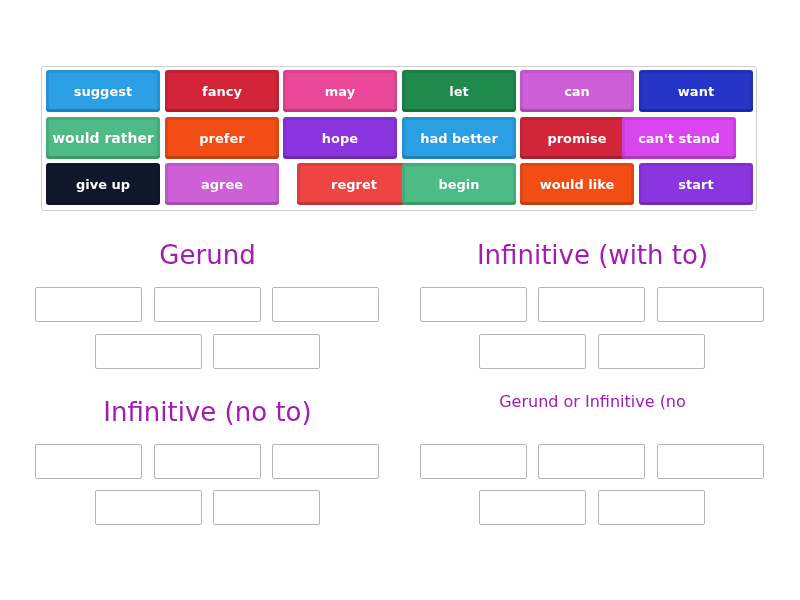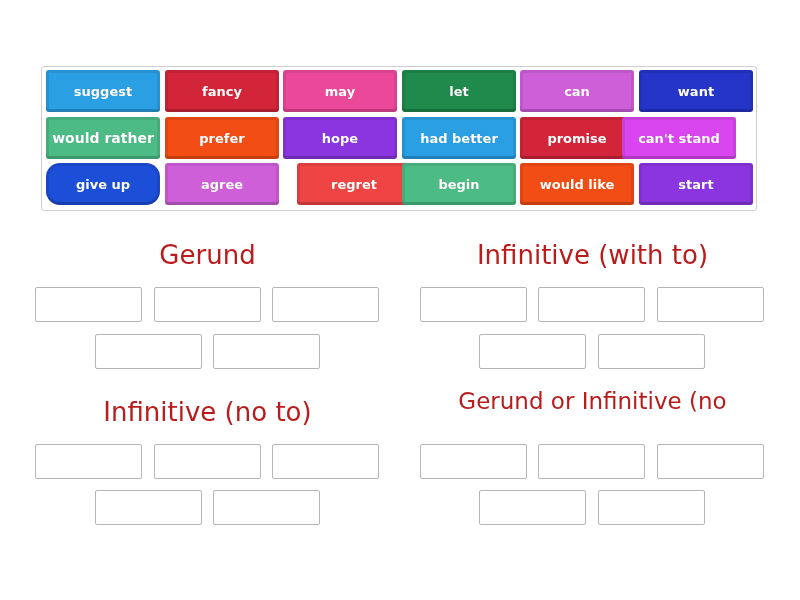--- a/index.html
+++ b/index.html
@@ -6,22 +6,22 @@
   body { width:800px; height:600px; background:#ffffff; position:relative; overflow:hidden;
          font-family: "DejaVu Sans", "Liberation Sans", sans-serif; }
   .bank { position:absolute; left:41px; top:66px; width:716px; height:145px;
           border:1px solid #cfcfcf; border-radius:3px; background:#fff; box-sizing:border-box; }
   .tile { position:absolute; width:114px; height:42px; border-radius:3px; color:#fff;
           font-weight:bold; font-size:13px; display:flex; align-items:center; justify-content:center;
           box-sizing:border-box; white-space:nowrap; cursor:pointer;
           box-shadow: inset 0 0 0 3px rgba(0,0,0,0.08), inset 0 -3px 0 rgba(0,0,0,0.12);
           text-shadow: 0 0 1px rgba(0,0,0,0.15); }
   .tile.small { font-size:14px; }
-  .zone-title { position:absolute; text-align:center; color:#b91c1c; font-size:26px; }
-  .zone-title.small { font-size:23px; line-height:23px; }
+  .zone-title { position:absolute; text-align:center; color:#a21caf; font-size:26px; }
+  .zone-title.small { font-size:16px; line-height:23px; }
   .slot { position:absolute; width:107px; height:35px; border:1px solid #b5b5b5; border-radius:2px;
           box-sizing:border-box; background:#fff; }
 </style>
 </head>
 <body>
 
 <div class="bank"></div>
 
 <div class="tile" style="left:46px;top:70px;background:#2b9fe4;">suggest</div>
 <div class="tile" style="left:165px;top:70px;background:#d3253a;">fancy</div>
@@ -30,21 +30,21 @@
 <div class="tile" style="left:520px;top:70px;background:#cf5fd8;">can</div>
 <div class="tile" style="left:639px;top:70px;background:#2535c8;">want</div>
 
 <div class="tile small" style="left:46px;top:117px;background:#4cbb86;">would rather</div>
 <div class="tile" style="left:165px;top:117px;background:#f24d14;">prefer</div>
 <div class="tile" style="left:283px;top:117px;background:#8a35e0;">hope</div>
 <div class="tile" style="left:402px;top:117px;background:#2b9fe4;">had better</div>
 <div class="tile" style="left:520px;top:117px;background:#d3253a;">promise</div>
 <div class="tile" style="left:622px;top:117px;background:#d946ef;">can't stand</div>
 
-<div class="tile" style="left:46px;top:163px;background:#1d4ed8;border-radius:14px;">give up</div>
+<div class="tile" style="left:46px;top:163px;background:#0f172a;">give up</div>
 <div class="tile" style="left:165px;top:163px;background:#cf5fd8;">agree</div>
 <div class="tile" style="left:297px;top:163px;background:#ef4444;">regret</div>
 <div class="tile" style="left:402px;top:163px;background:#4cbb86;">begin</div>
 <div class="tile" style="left:520px;top:163px;background:#f24d14;">would like</div>
 <div class="tile" style="left:639px;top:163px;background:#8a35e0;">start</div>
 
 <div class="zone-title" style="left:35px;top:240px;width:345px;">Gerund</div>
 <div class="slot" style="left:35px;top:287px;"></div>
 <div class="slot" style="left:154px;top:287px;"></div>
 <div class="slot" style="left:272px;top:287px;"></div>

